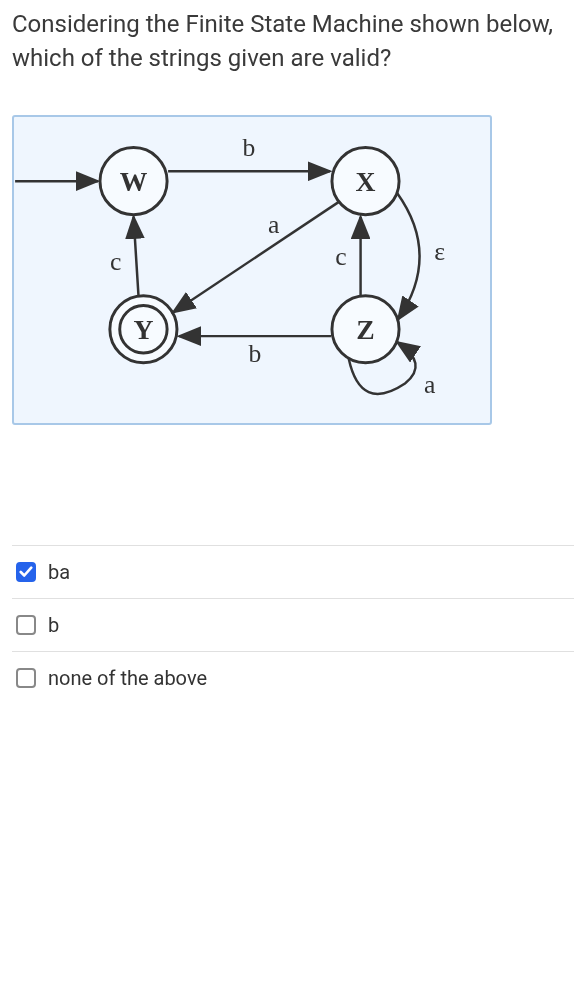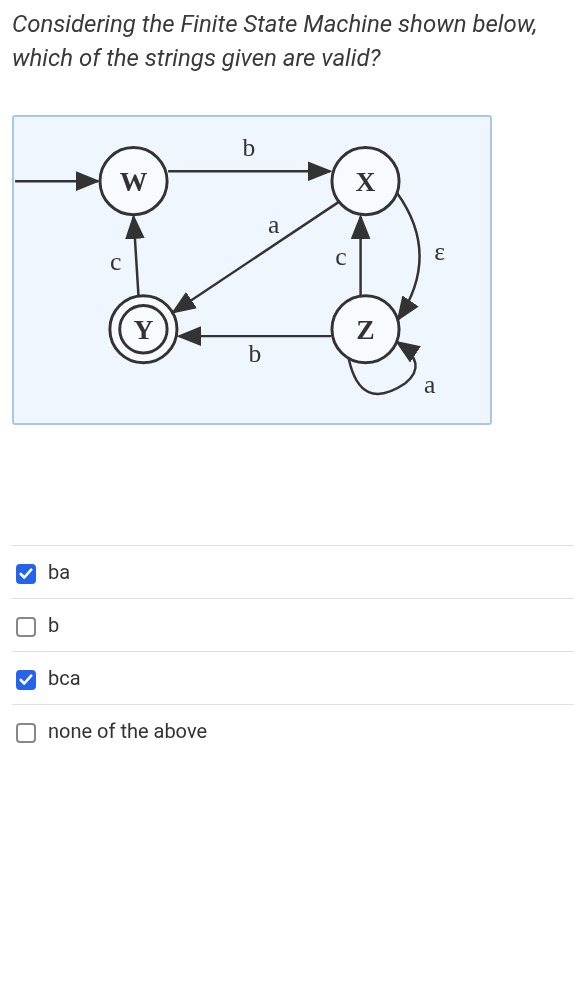--- a/index.html
+++ b/index.html
@@ -12,21 +12,20 @@
       background: #fff;
       color: #333;
       width: 586px;
       padding: 8px 12px;
     }
     .question-text {
       font-size: 24px;
       color: #3a3a3a;
       line-height: 1.4;
       margin-bottom: 40px;
-      font-style: italic;
     }
     .diagram-container {
       background: #eff6fe;
       border: 2px solid #a8c8e8;
       border-radius: 3px;
       width: 480px;
       height: 310px;
       position: relative;
       margin-bottom: 120px;
       overflow: hidden;
@@ -64,21 +63,21 @@
       stroke: #333;
       stroke-width: 2.5;
     }
     .options-list {
       list-style: none;
     }
     .option-item {
       border-top: 1px solid #e0e0e0;
       padding: 14px 4px;
       display: flex;
-      align-items: flex-end;
+      align-items: center;
       gap: 12px;
     }
     .checkbox {
       width: 20px;
       height: 20px;
       border: 2px solid #2563eb;
       border-radius: 4px;
       display: flex;
       align-items: center;
       justify-content: center;
@@ -159,24 +158,16 @@
           <path d="M2 8 L6 12 L14 3" stroke="#fff" stroke-width="3" fill="none" stroke-linecap="round" stroke-linejoin="round"></path>
         </svg>
     </span>
     <span class="option-label">ba</span>
   </li>
   <li class="option-item">
     <span class="checkbox unchecked"></span>
     <span class="option-label">b</span>
   </li>
   <li class="option-item">
-    <span class="checkbox checked">
-      <svg viewBox="0 0 16 16">
-          <path d="M2 8 L6 12 L14 3" stroke="#fff" stroke-width="3" fill="none" stroke-linecap="round" stroke-linejoin="round"></path>
-        </svg>
-    </span>
-    <span class="option-label">bca</span>
-  </li>
-  <li class="option-item">
     <span class="checkbox unchecked"></span>
     <span class="option-label">none of the above</span>
   </li>
 </ul>
 
 </body></html>

